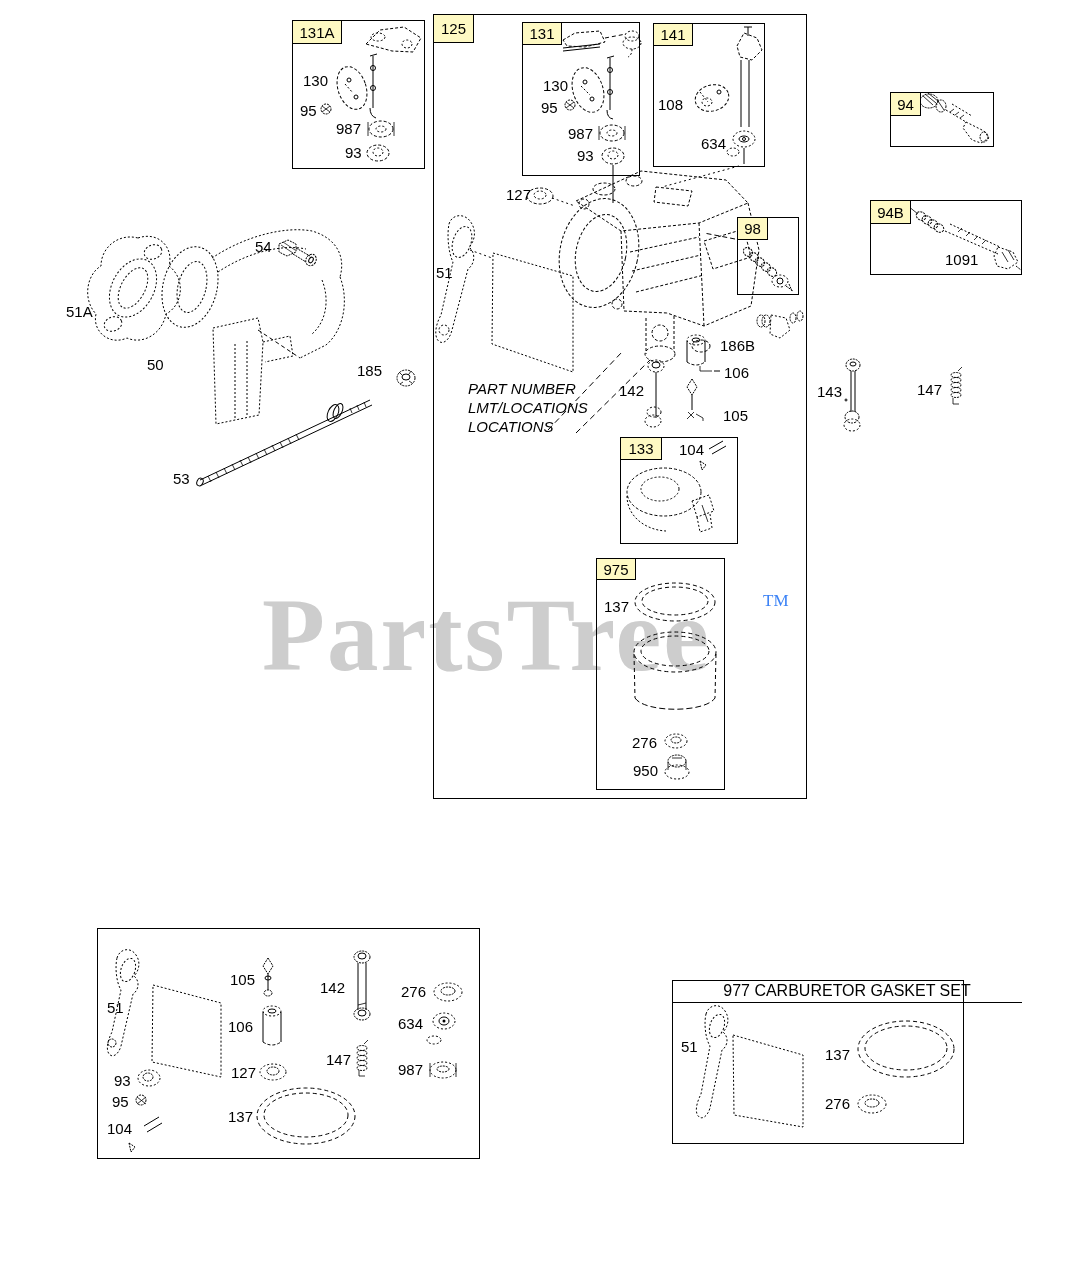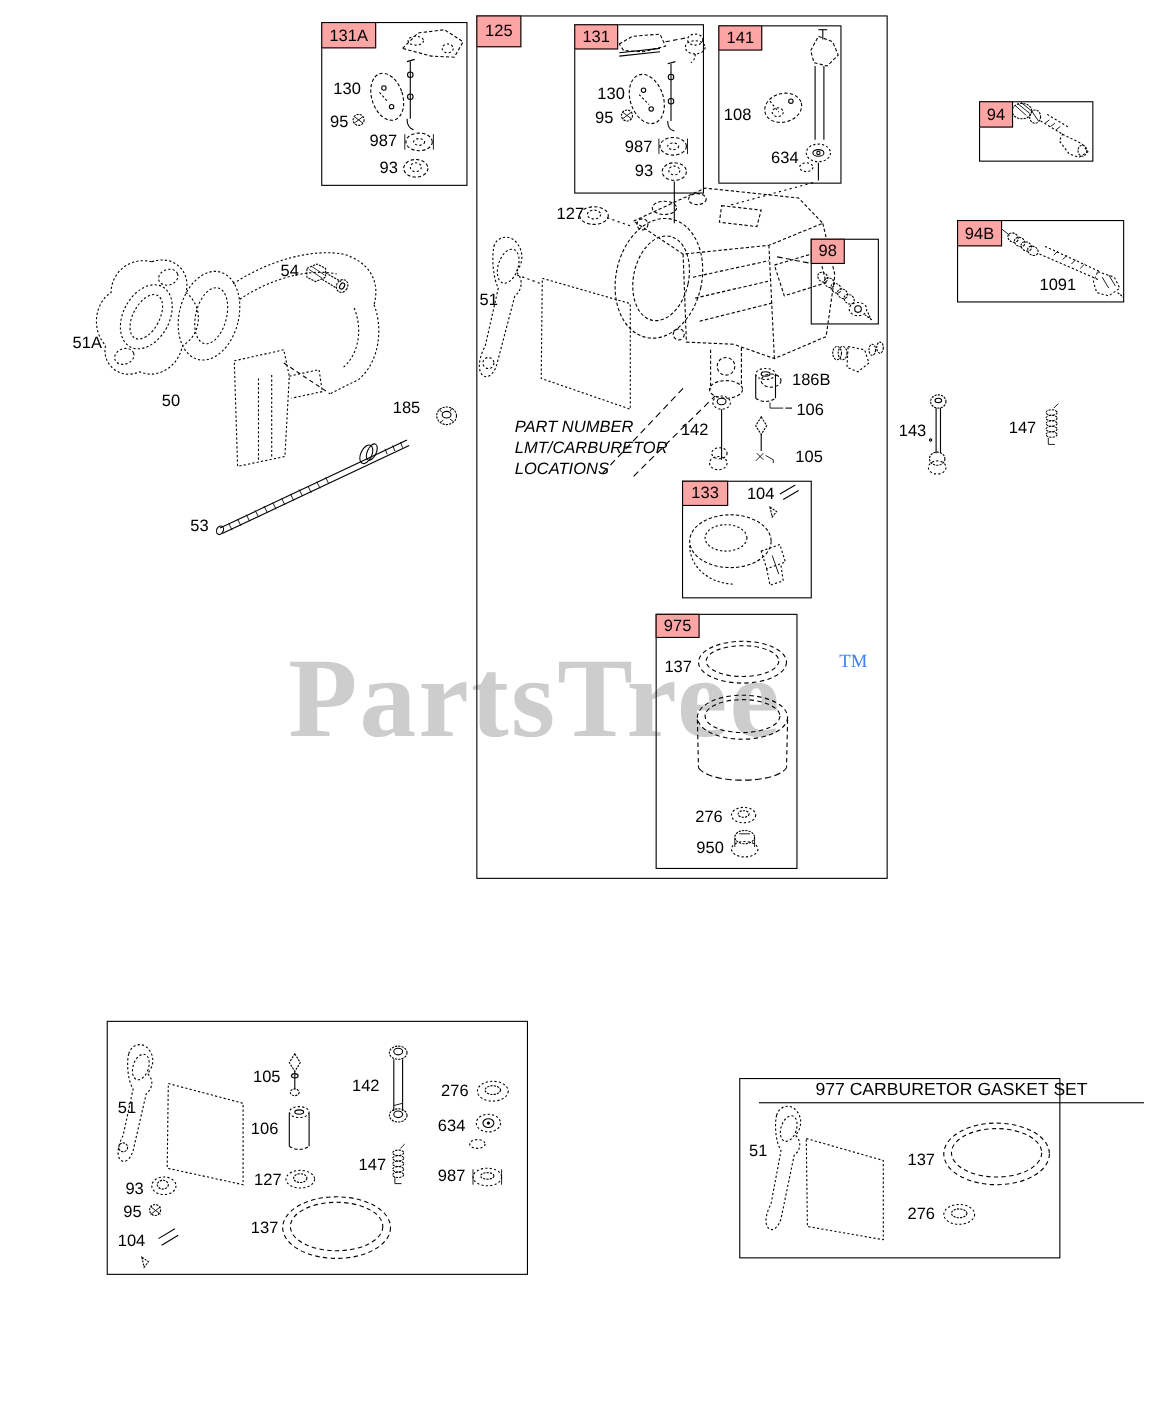--- a/index.html
+++ b/index.html
@@ -5,21 +5,21 @@
   html,body{margin:0;padding:0;background:#ffffff;}
   .canvas{position:relative;width:1067px;height:1280px;background:#ffffff;overflow:hidden;
           font-family:"Liberation Sans",sans-serif;color:#000;}
   .watermark{position:absolute;left:262px;top:576px;z-index:0;
              font-family:"Liberation Serif",serif;font-weight:bold;font-size:103px;
              letter-spacing:2px;color:#cdcdcd;white-space:nowrap;}
   .watermark-tm{position:absolute;left:763px;top:591px;z-index:0;
                 font-family:"Liberation Serif",serif;font-size:17px;color:#3b82f6;}
   svg.art{position:absolute;left:0;top:0;z-index:1;}
   .box{position:absolute;border:1px solid #000;z-index:2;background:transparent;}
-  .tag{position:absolute;border:1px solid #000;background:#fca5a5;z-index:3;
+  .tag{position:absolute;border:1px solid #000;background:#fef9c3;z-index:3;
        display:flex;align-items:center;justify-content:center;font-size:15px;}
   .lbl{position:absolute;z-index:3;font-size:15px;line-height:16px;white-space:nowrap;}
   .boxtitle{position:absolute;z-index:3;font-size:16px;text-align:center;white-space:nowrap;}
   .boxhead{position:absolute;z-index:3;border-bottom:1px solid #000;
            display:flex;align-items:center;justify-content:center;font-size:16px;}
   .note{position:absolute;left:468px;top:379px;z-index:3;font-size:15px;line-height:19px;font-style:italic;}
 </style>
 </head>
 <body>
 
@@ -363,27 +363,27 @@
   <div class="tag" style="left:292px;top:20px;width:48px;height:22px">131A</div>
   <div class="tag" style="left:433px;top:14px;width:39px;height:27px">125</div>
   <div class="tag" style="left:522px;top:22px;width:38px;height:21px">131</div>
   <div class="tag" style="left:653px;top:23px;width:38px;height:21px">141</div>
   <div class="tag" style="left:890px;top:92px;width:29px;height:22px">94</div>
   <div class="tag" style="left:870px;top:200px;width:39px;height:22px">94B</div>
   <div class="tag" style="left:737px;top:217px;width:29px;height:21px">98</div>
   <div class="tag" style="left:620px;top:437px;width:40px;height:21px">133</div>
   <div class="tag" style="left:596px;top:558px;width:38px;height:20px">975</div>
 
-  <div class="boxhead" style="left:690px;top:980px;width:350px;height:22px">
+  <div class="boxhead" style="left:672px;top:980px;width:350px;height:22px">
     <span>977 CARBURETOR GASKET SET</span>
   </div>
 
   <div class="note">
     <div>PART NUMBER</div>
-    <div>LMT/CARBURETOR</div>
+    <div>LMT/LOCATIONS</div>
     <div>LOCATIONS</div>
   </div>
 
   <span class="lbl" style="left:303px;top:73px">130</span>
   <span class="lbl" style="left:300px;top:103px">95</span>
   <span class="lbl" style="left:336px;top:121px">987</span>
   <span class="lbl" style="left:345px;top:145px">93</span>
 
   <span class="lbl" style="left:543px;top:78px">130</span>
   <span class="lbl" style="left:541px;top:100px">95</span>

